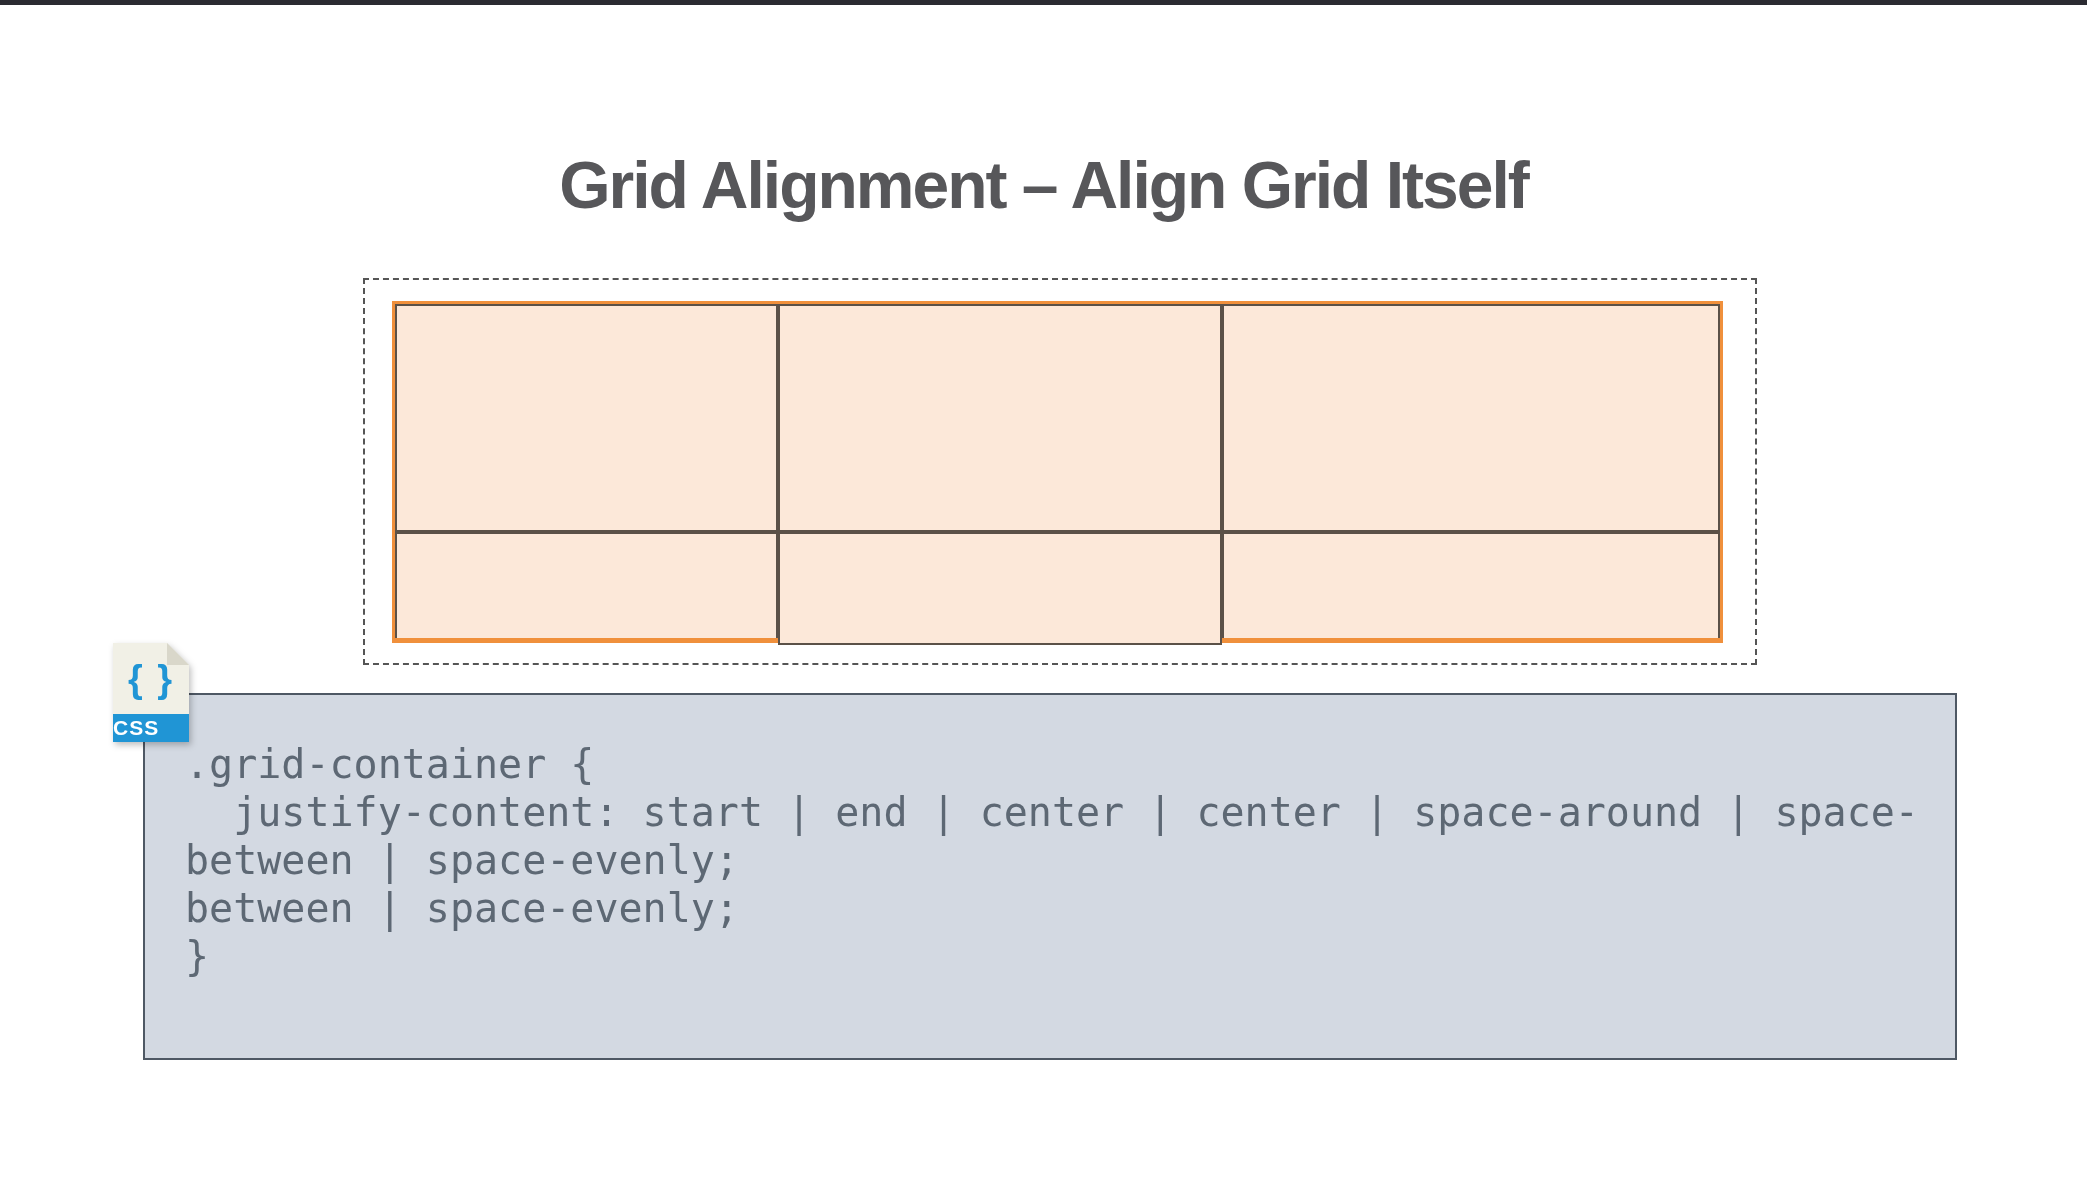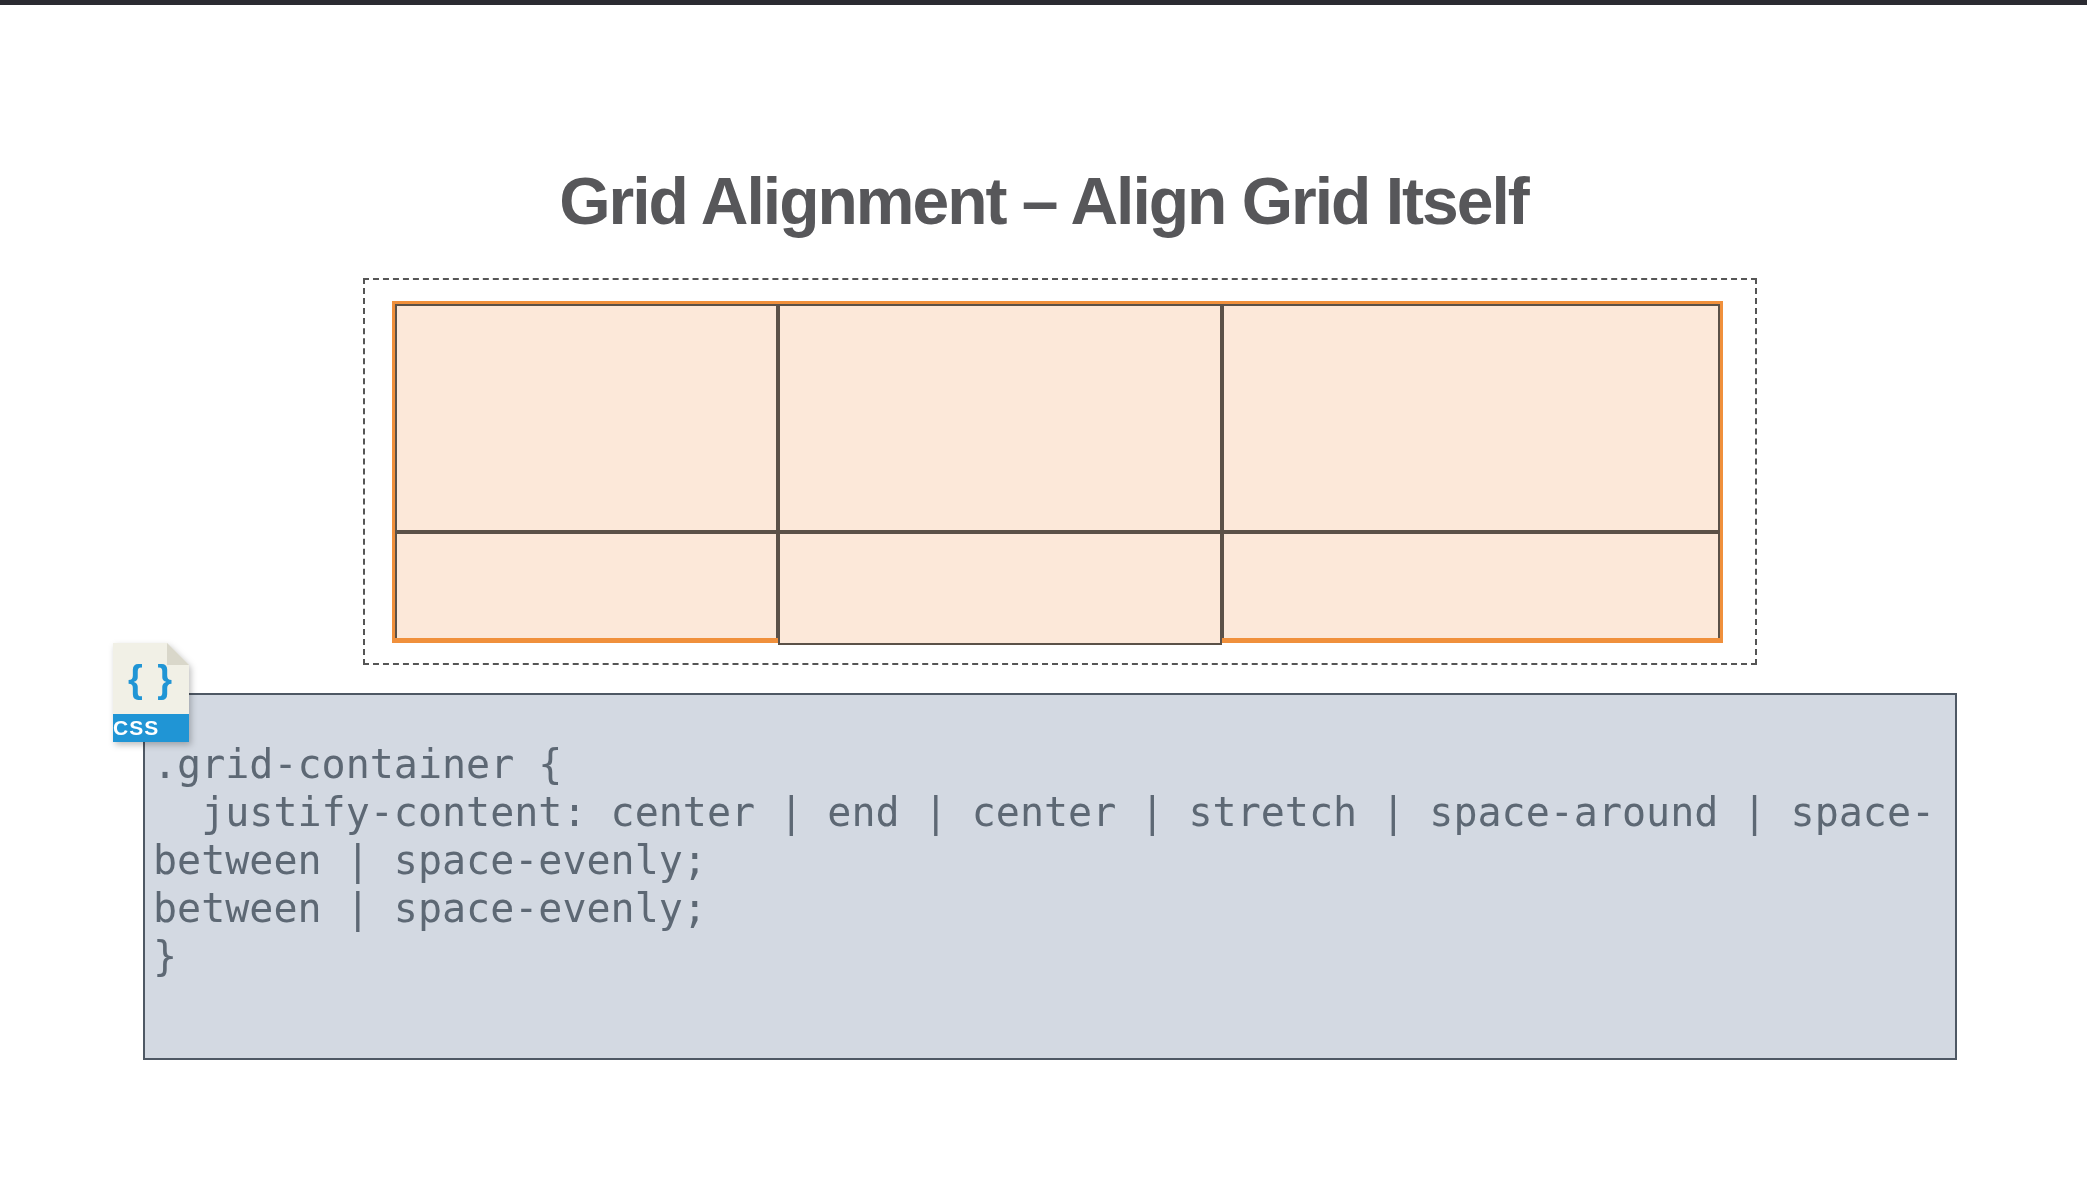--- a/index.html
+++ b/index.html
@@ -11,21 +11,21 @@
     font-family: "Liberation Sans", sans-serif;
   }
 
   .top-bar {
     position: absolute; left: 0; top: 0;
     width: 2087px; height: 5px;
     background: #2b2b31;
   }
 
   .slide-title {
-    position: absolute; left: 0; top: 118px; width: 2087px;
+    position: absolute; left: 0; top: 102px; width: 2087px;
     text-align: center;
     font-size: 66px; line-height: 78px;
     font-weight: 700;
     letter-spacing: -2px;
     color: #57575a;
   }
 
   
   .dashed-wrap {
     position: absolute; left: 363px; top: 278px;
@@ -60,21 +60,21 @@
     position: absolute; left: 143px; top: 693px;
     width: 1814px; height: 367px;
     box-sizing: border-box;
     background: #d3d9e2;
     border: 2px solid #4e5864;
     padding: 45px 18px 0 8px;
     font-family: "DejaVu Sans Mono", "Liberation Mono", monospace;
     font-size: 40px; line-height: 48px;
     color: #5d6874;
   }
-  .code-line { white-space: pre; }
+  .code-line { white-space: pre; margin-left: 32px; }
 
   
   .css-icon {
     position: absolute; left: 113px; top: 643px;
     width: 76px; height: 99px;
     z-index: 2;
     filter: drop-shadow(2px 3px 3px rgba(0,0,0,0.25));
   }
   .icon-page {
     position: absolute; left: 0; top: 0;
@@ -131,17 +131,17 @@
   <div class="icon-page"></div>
   <div class="icon-fold"></div>
   <div class="icon-braces">{ }</div>
   <div class="icon-band">
     <span>CSS</span>
   </div>
 </div>
 
 <div class="code-panel">
   <div class="code-line">.grid-container {</div>
-  <div class="code-line">  justify-content: center | end | center | stretch | space-around | space-</div>
+  <div class="code-line">  justify-content: start | end | center | center | space-around | space-</div>
   <div class="code-line">between | space-evenly;</div>
   <div class="code-line">between | space-evenly;</div>
   <div class="code-line">}</div>
 </div>
 
 </body></html>

